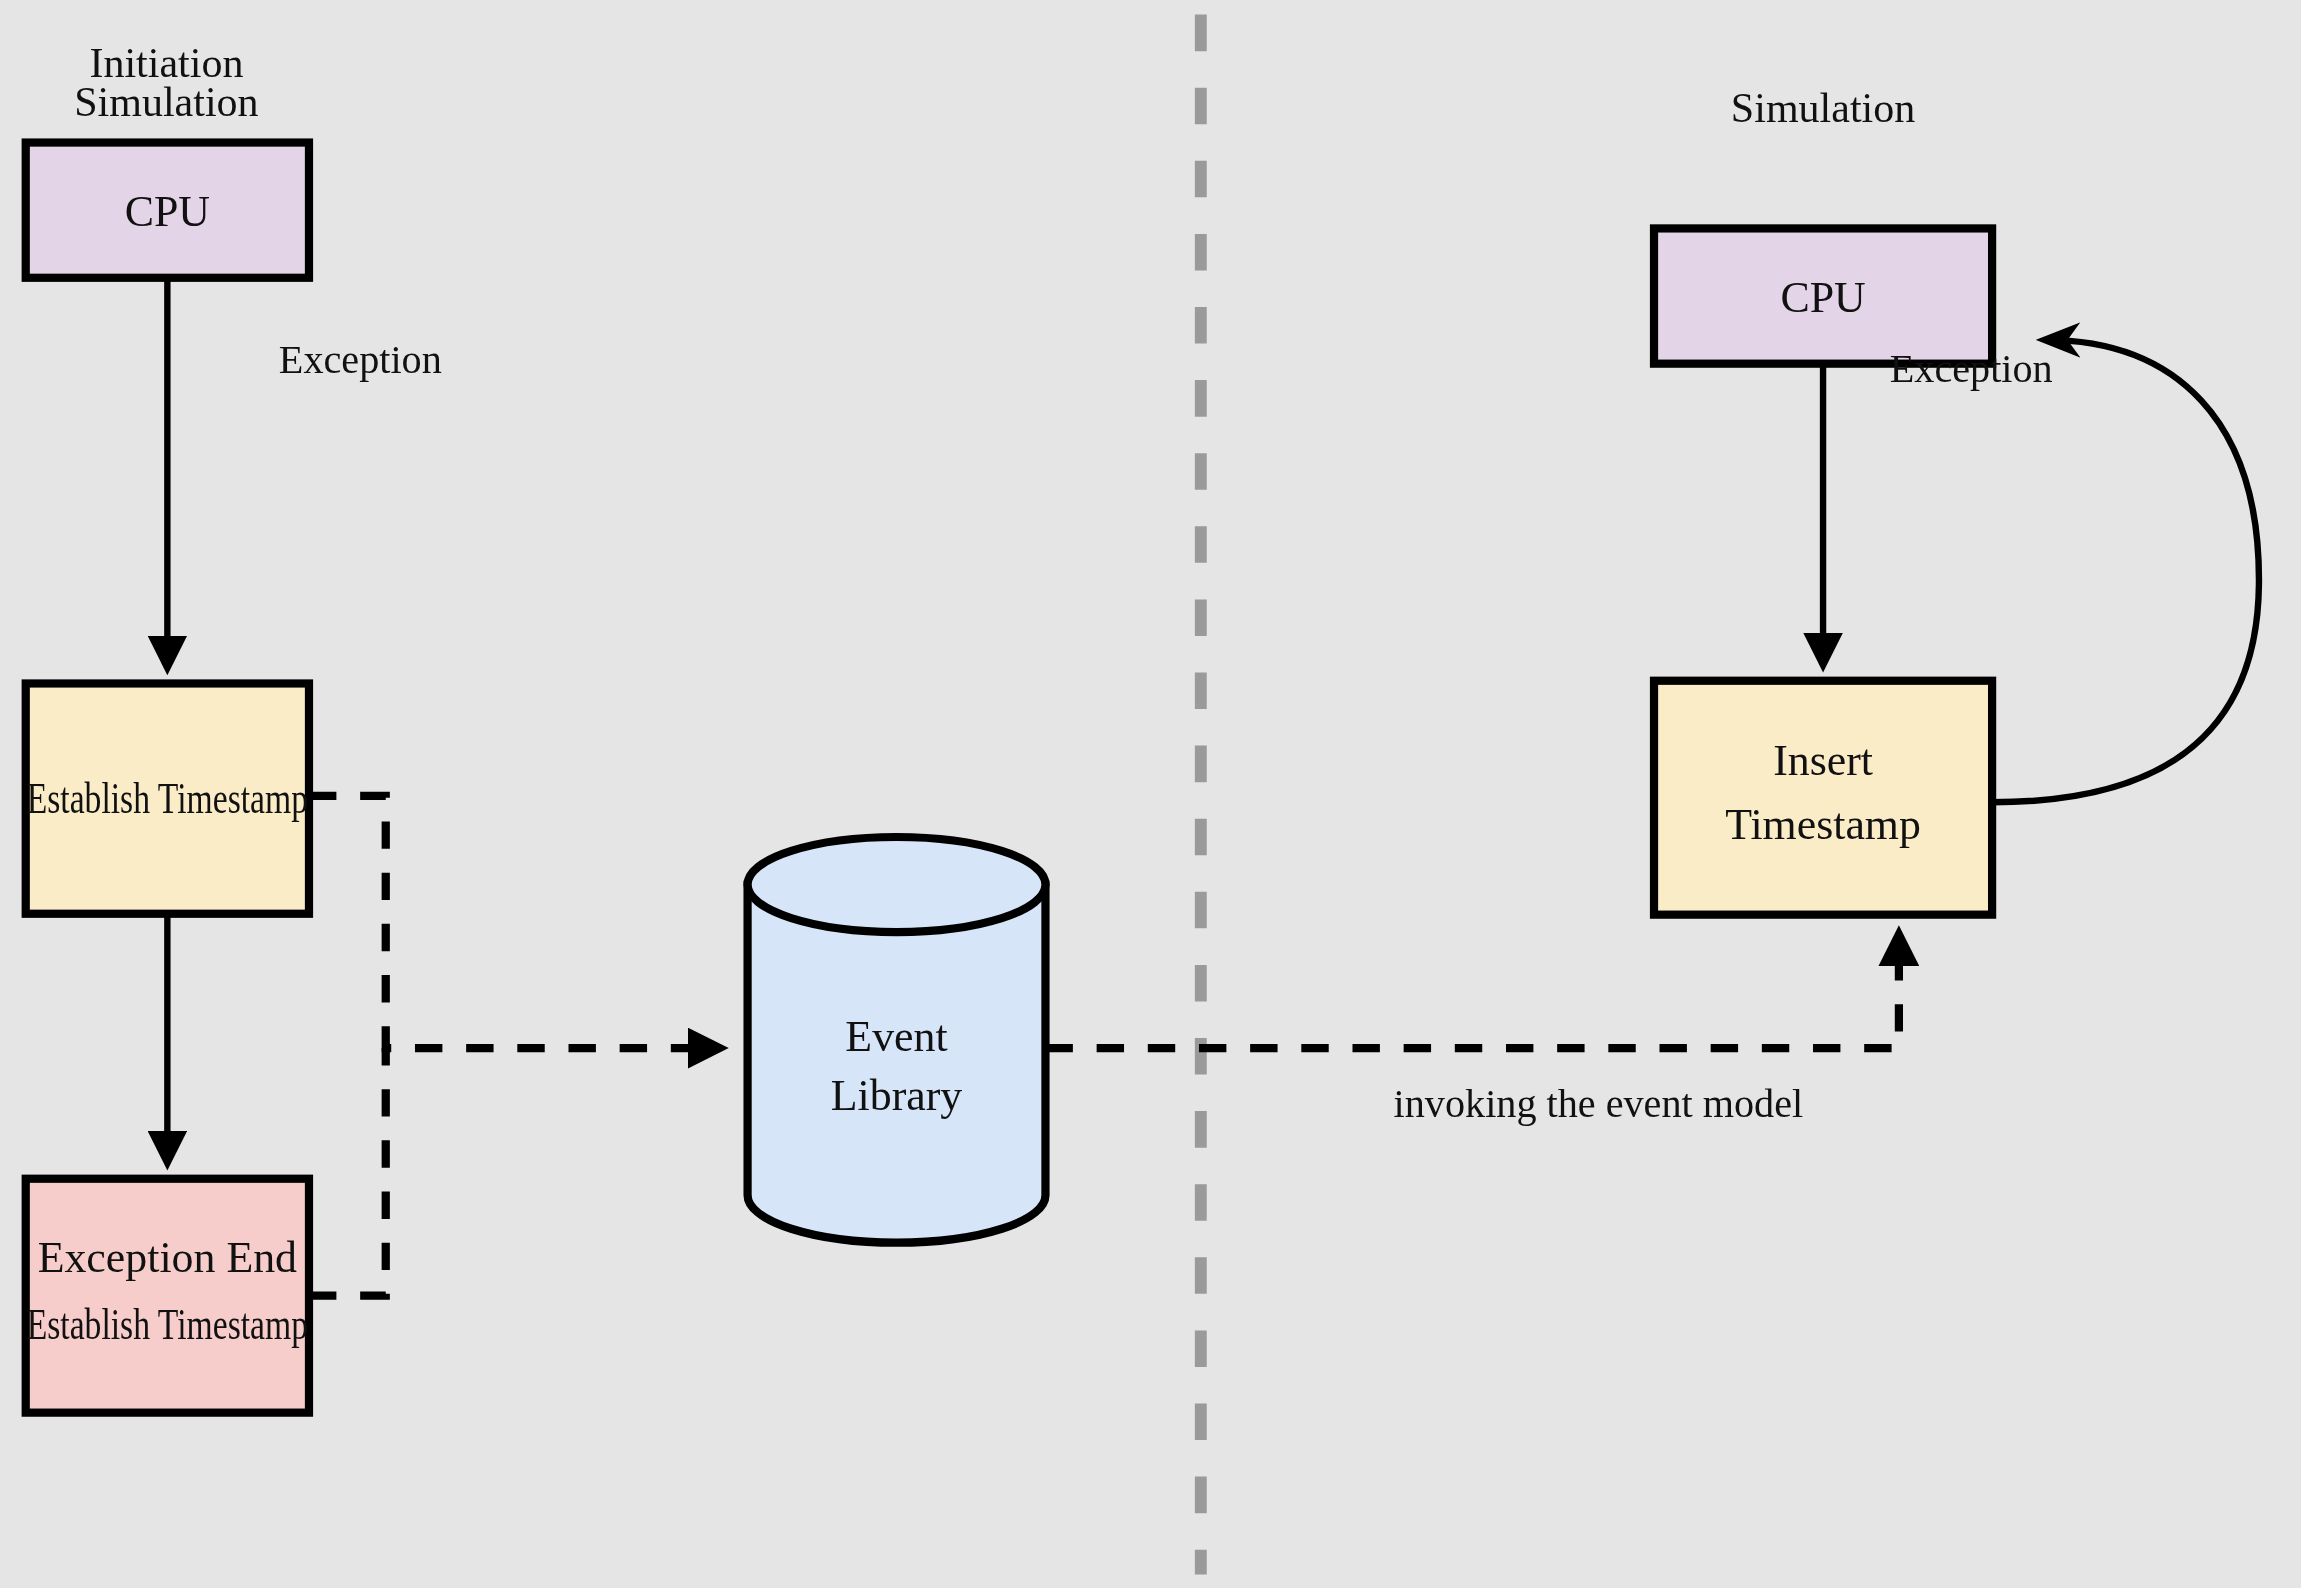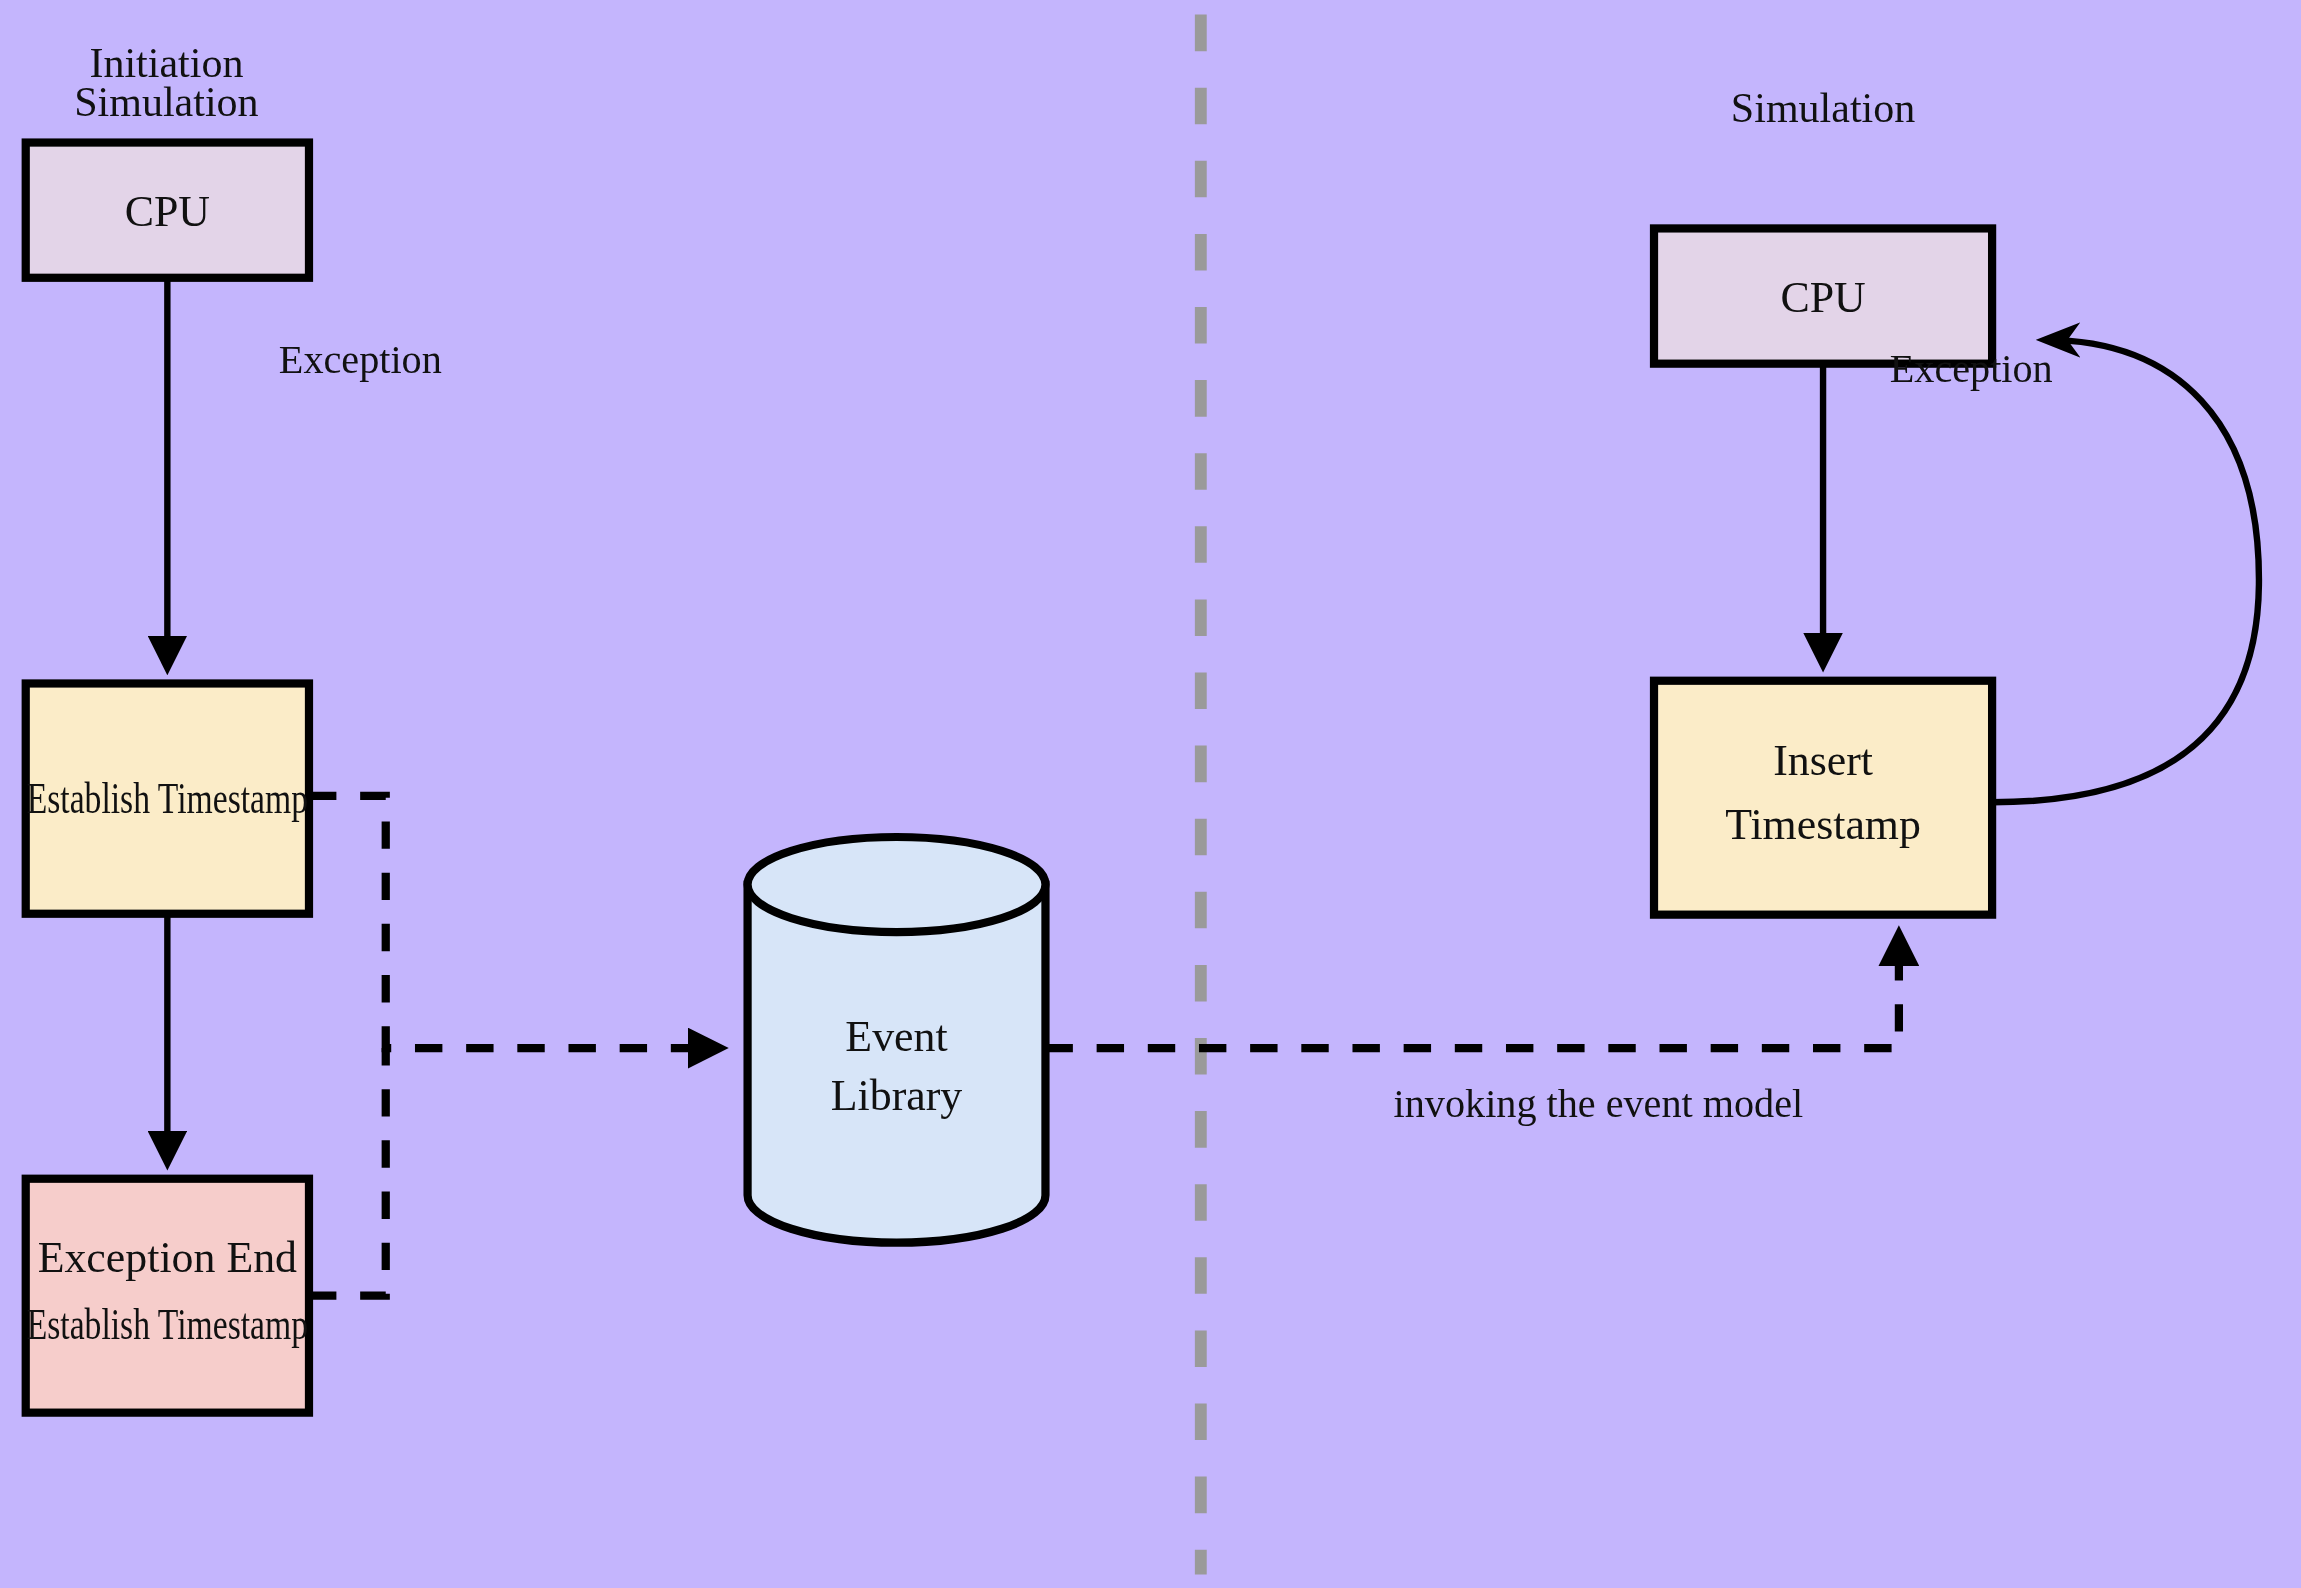--- a/index.html
+++ b/index.html
@@ -10,21 +10,21 @@
   body {
     width: 2302px;
     height: 1589px;
     overflow: hidden;
     font-family: "Liberation Serif", "DejaVu Serif", serif;
   }
   #diagram-root {
     position: relative;
     width: 2302px;
     height: 1589px;
-    background: #c4b5fd;
+    background: #e5e5e5;
   }
   svg.diagram-canvas {
     position: absolute;
     top: 0;
     left: 0;
     width: 2302px;
     height: 1589px;
   }
   .box-label, .node-label, .edge-label, .lane-title {
     font-family: "Liberation Serif", "DejaVu Serif", serif;

